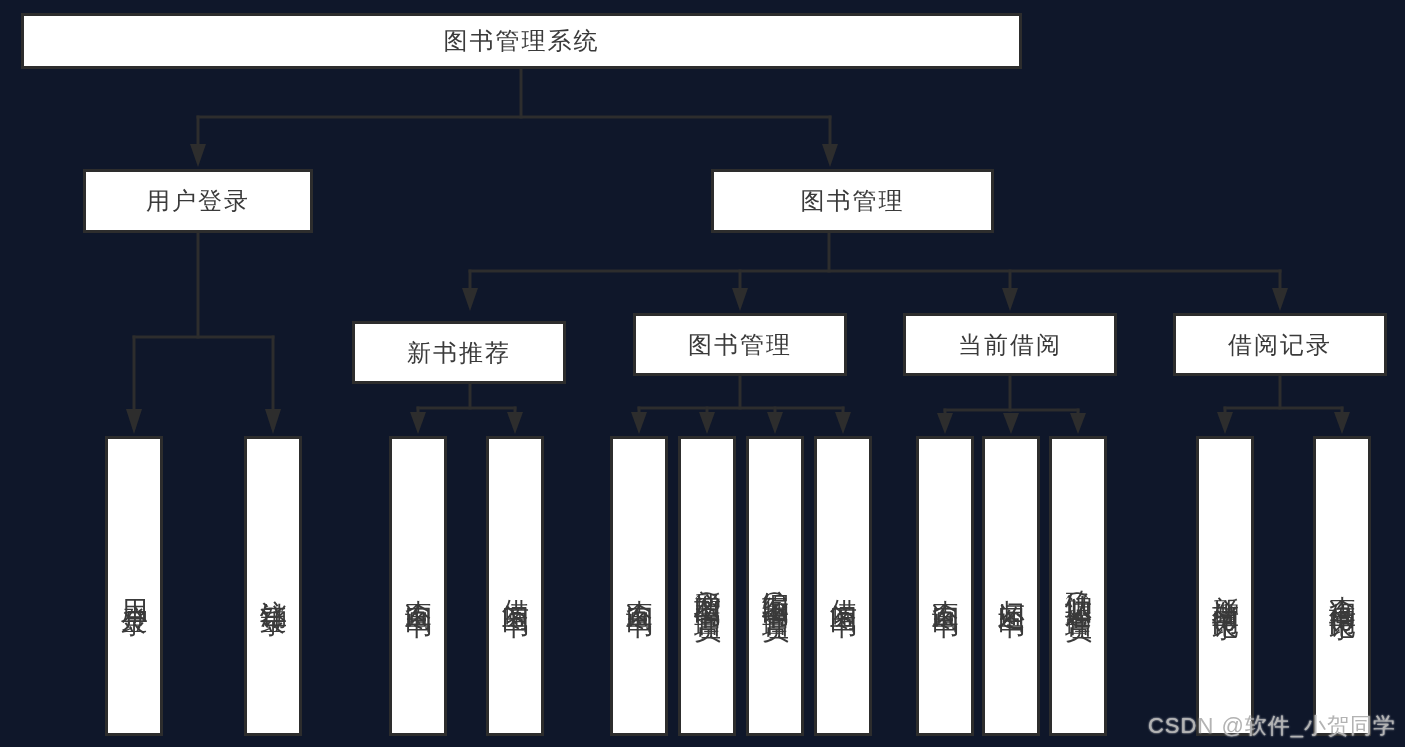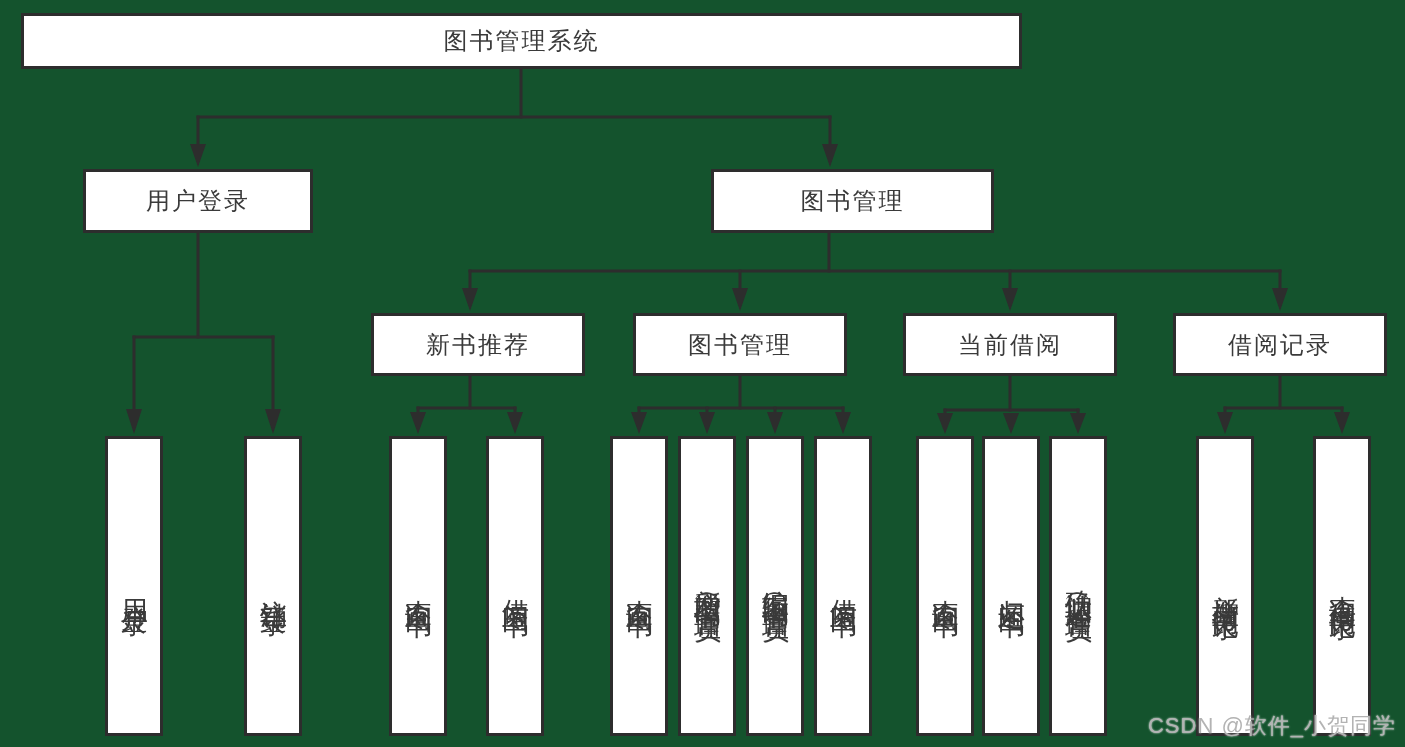--- a/index.html
+++ b/index.html
@@ -1,20 +1,20 @@
 <!DOCTYPE html>
 <html><head>
 <meta charset="utf-8">
 <style>
   html,body{margin:0;padding:0;background:#ffffff;}
   body{font-family:"Liberation Sans","DejaVu Sans",sans-serif;}
   #canvas{
     position:relative;
     width:1405px;height:747px;
-    background:#14532d;
+    background:#0f172a;
     overflow:hidden;
   }
   #connectors{
     position:absolute;left:0;top:0;width:1405px;height:747px;
   }
   .cline{stroke:#2d2d2d;stroke-width:3;stroke-linecap:square;}
   .ahead{fill:#2d2d2d;stroke:none;}
   .box{
     position:absolute;
     box-sizing:border-box;
@@ -36,21 +36,21 @@
     writing-mode:vertical-rl;
     color:#3a3a3a;
     font-size:27px;
     letter-spacing:4px;
     line-height:1;
   }
   .root{left:21px;top:13px;width:1001px;height:56px;}
   .lvl2a{left:83px;top:169px;width:230px;height:64px;}
   .lvl2b{left:711px;top:169px;width:283px;height:64px;}
   .lvl3{top:313px;width:214px;height:63px;}
-  .l3a{left:371px;} .l3b{left:633px;} .l3c{left:903px;} .l3d{left:1173px;}
+  .l3a{left:352px;margin-top:8px;} .l3b{left:633px;} .l3c{left:903px;} .l3d{left:1173px;}
   .v1{left:105px;}  .v2{left:244px;}
   .v3{left:389px;}  .v4{left:486px;}
   .v5{left:610px;}  .v6{left:678px;}  .v7{left:746px;}  .v8{left:814px;}
   .v9{left:916px;}  .v10{left:982px;} .v11{left:1049px;}
   .v12{left:1196px;}.v13{left:1313px;}
   .watermark{
     position:absolute;
     right:9px;bottom:6px;
     font-size:22px;
     color:#b3b3b3;

